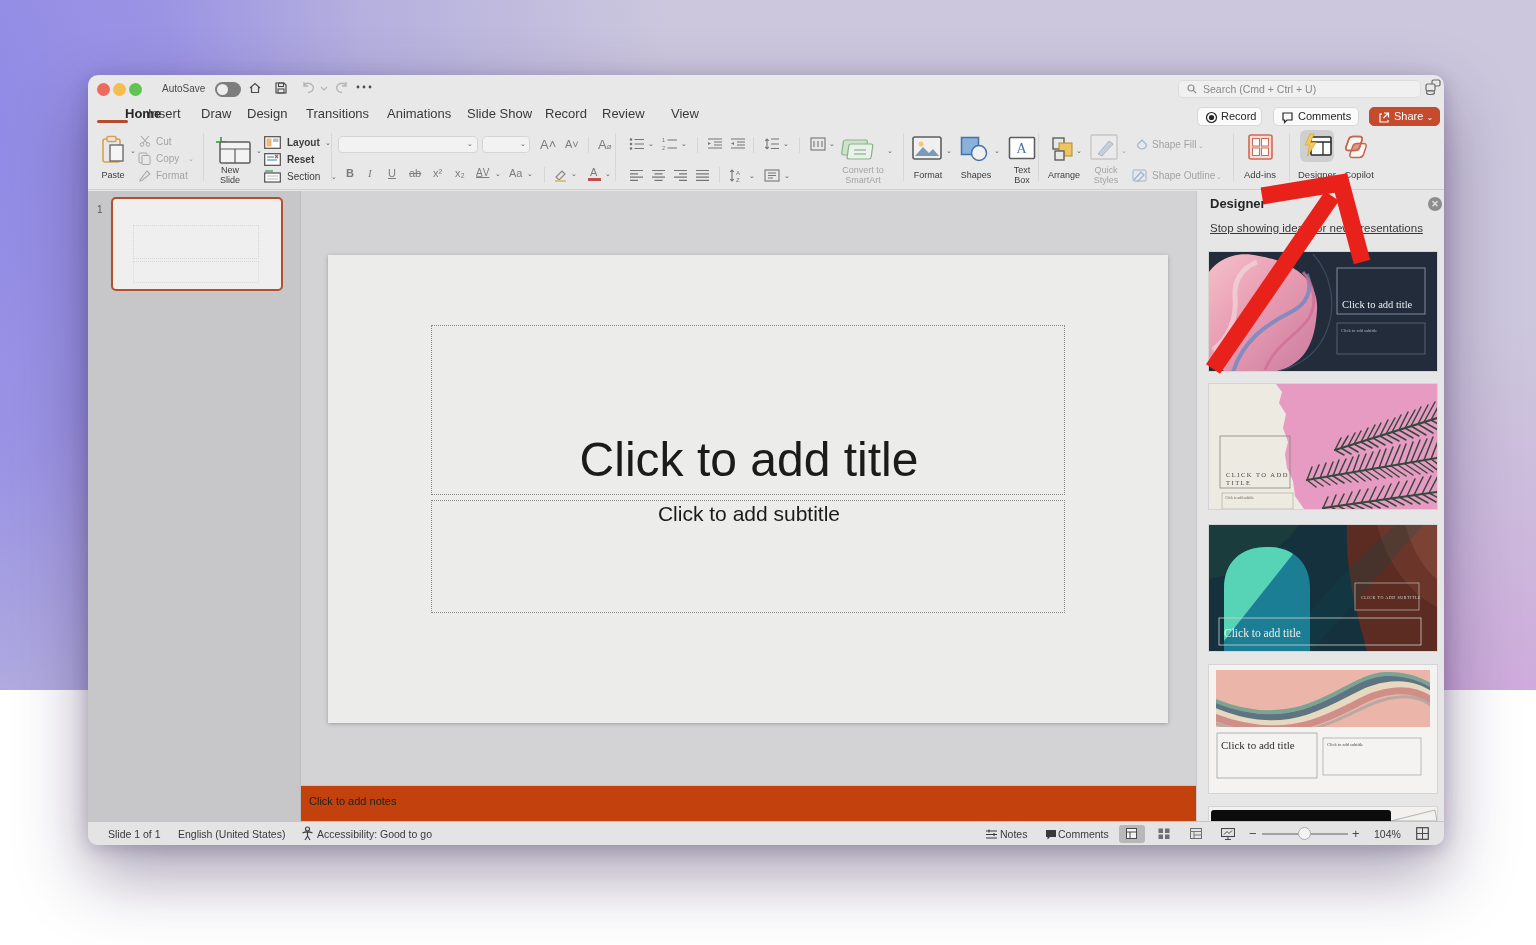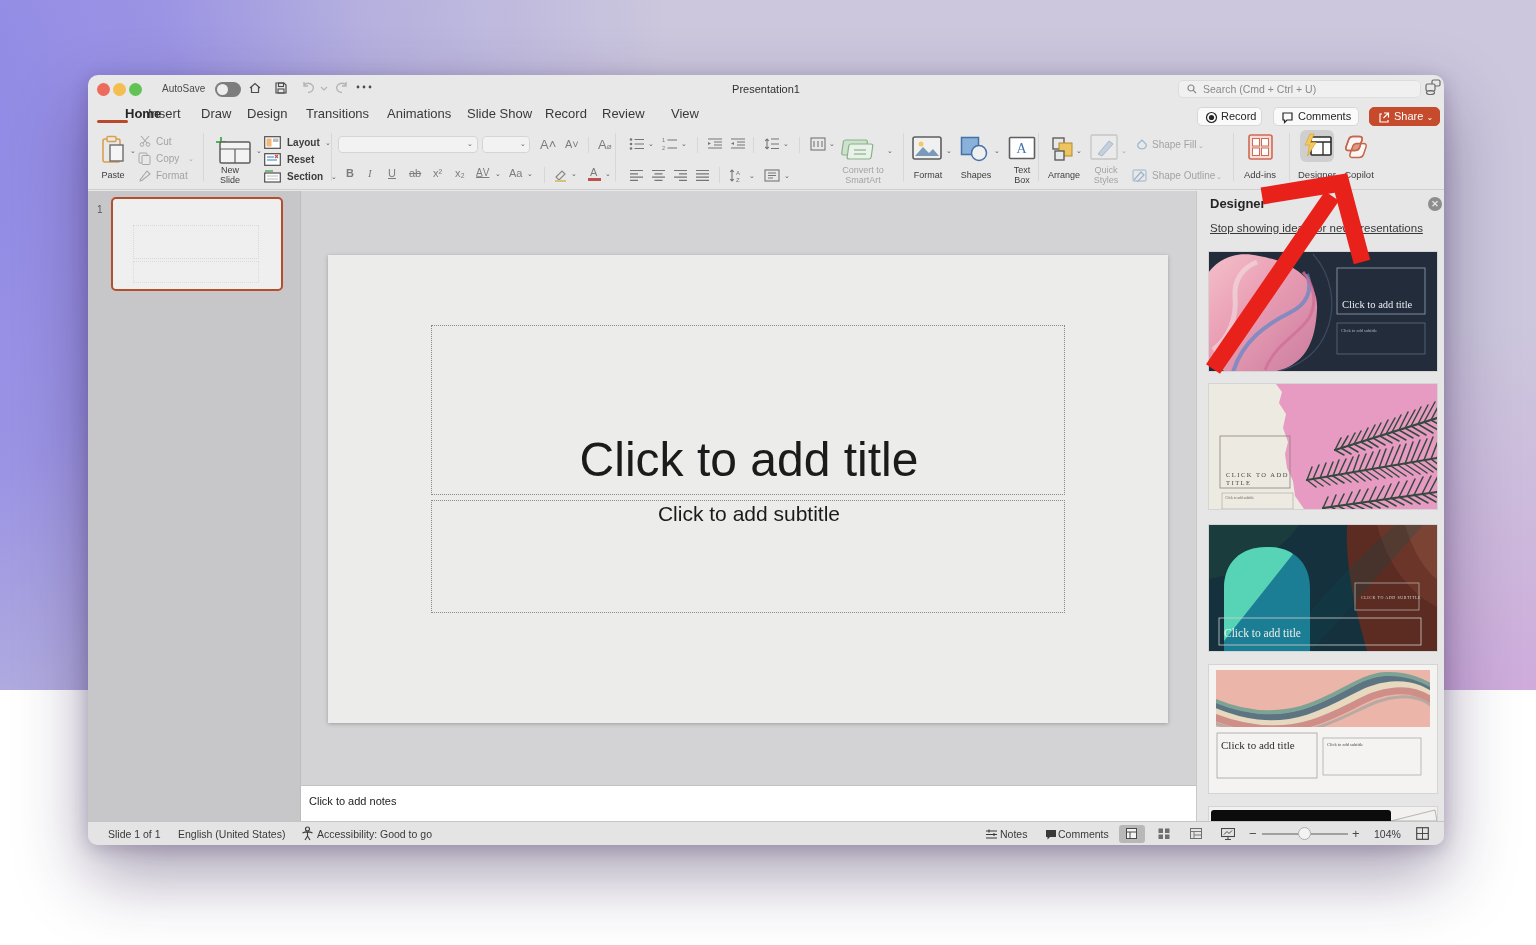--- a/index.html
+++ b/index.html
@@ -47,21 +47,21 @@
 
 #leftpanel{position:absolute;left:0;top:116px;width:212px;height:630px;background:#c7c6c8;}
 #lthumb{position:absolute;left:23px;top:6px;width:172px;height:94px;background:#f0efef;border:2px solid #b34f2c;border-radius:5px;}
 #num1{position:absolute;left:9px;top:13px;font-size:10px;color:#5a5959;}
 #canvas{position:absolute;left:212px;top:116px;width:896px;height:594px;background:#d3d2d4;border-left:1px solid #bcbbbd;}
 #slide{position:absolute;left:27px;top:64px;width:840px;height:468px;background:#ececeb;box-shadow:0 1px 4px rgba(0,0,0,0.25);}
 #titlebox{position:absolute;left:103px;top:70px;width:634px;height:170px;border:1px dotted #8a8989;}
 #titletext{position:absolute;left:0;top:106px;width:634px;text-align:center;font-size:48px;color:#1c1b1b;}
 #subbox{position:absolute;left:103px;top:245px;width:634px;height:113px;border:1px dotted #8a8989;}
 #subtext{position:absolute;left:0;top:1px;width:634px;text-align:center;font-size:21px;color:#1c1b1b;}
-#notes{position:absolute;left:212px;top:710px;width:896px;height:36px;background:#ffffff;border-left:1px solid #bcbbbd;border-top:1px solid #c3c2c2;}
+#notes{position:absolute;left:212px;top:710px;width:896px;height:36px;background:#c2410c;border-left:1px solid #bcbbbd;border-top:1px solid #c3c2c2;}
 #notes span{position:absolute;left:8px;top:9px;font-size:11px;color:#232222;}
 
 #designer{position:absolute;left:1108px;top:116px;width:248px;height:630px;background:#e7e6e6;border-left:1px solid #c9c8c8;overflow:hidden;}
 #dtitle{position:absolute;left:13px;top:5px;font-size:13px;font-weight:700;color:#262525;}
 #dclose{position:absolute;left:231px;top:6px;width:14px;height:14px;border-radius:50%;background:#8e8d8d;color:#e7e6e6;font-size:9px;line-height:14px;text-align:center;font-weight:700;}
 #dlink{position:absolute;left:13px;top:31px;font-size:11.5px;color:#3a3939;text-decoration:underline;}
 .dthumb{position:absolute;left:12px;width:228px;box-shadow:0 0 0 1px rgba(0,0,0,0.08);}
 
 #statusbar{position:absolute;left:0;top:746px;width:1356px;height:24px;background:#e5e4e4;border-top:1px solid #c6c5c5;font-size:10.5px;color:#3a3939;}
 #statusbar .it{position:absolute;top:6px;}
@@ -97,21 +97,20 @@
           </svg>
      <svg class="tbsvg" style="left:246px;" width="15" height="14" viewBox="0 0 15 14">
             <path d="M12 4 C10 1.5 5 1.5 3 5 C1.5 8 4 11.5 8 11.5" fill="none" stroke="#b5b4b4" stroke-width="1.4"></path>
             <path d="M12 1 V5 H8" fill="none" stroke="#b5b4b4" stroke-width="1.4"></path>
           </svg>
      <svg class="tbsvg" style="left:268px;top:9px;" width="16" height="6" viewBox="0 0 16 6">
             <circle cx="2" cy="3" r="1.4" fill="#4c4b4b"></circle>
             <circle cx="8" cy="3" r="1.4" fill="#4c4b4b"></circle>
             <circle cx="14" cy="3" r="1.4" fill="#4c4b4b"></circle>
           </svg>
-     <div id="doctitle">Presentation1</div>
      <div id="search"><svg class="mag" viewBox="0 0 10 10">
               <circle cx="4" cy="4" r="3" fill="none" stroke="#8a8989" stroke-width="1.2"></circle>
               <line x1="6.3" y1="6.3" x2="9" y2="9" stroke="#8a8989" stroke-width="1.2"></line>
             </svg>Search (Cmd + Ctrl + U)</div>
      <svg id="people" viewBox="0 0 16 16">
             <rect x="7" y="1" width="8" height="6" rx="1.5" fill="none" stroke="#6a6969" stroke-width="1.2"></rect>
             <rect x="1" y="5" width="9" height="7" rx="1.5" fill="#e9e8e8" stroke="#6a6969" stroke-width="1.2"></rect>
             <ellipse cx="5.5" cy="13.5" rx="4" ry="2" fill="none" stroke="#6a6969" stroke-width="1.2"></ellipse>
           </svg>
    </div>
@@ -192,21 +191,21 @@
             <rect x="0.7" y="0.7" width="15.6" height="11.6" fill="#fff" stroke="#4f4e4e" stroke-width="1.2"></rect>
             <path d="M3 4 H10 M3 7 H13" stroke="#76a9d8" stroke-width="1.4"></path>
             <path d="M11 2 L14 5 M14 2 L11 5" stroke="#c0504d" stroke-width="1.1"></path>
           </svg>
      <div class="rt" style="left:199px;top:29px;font-weight:700;">Reset</div>
      <svg style="position:absolute;left:176px;top:45px;" width="17" height="13" viewBox="0 0 17 13">
             <rect x="0.7" y="3" width="15.6" height="9" fill="#fff" stroke="#4f4e4e" stroke-width="1.2"></rect>
             <path d="M1 1 H9" stroke="#51b058" stroke-width="1.6"></path>
             <path d="M3 6 H14 M3 9 H14" stroke="#bdbcbc" stroke-width="1.2"></path>
           </svg>
-     <div class="rt" style="left:199px;top:46px;font-weight:700;">Section</div>
+     <div class="rt" style="left:199px;top:46px;font-weight:400;">Section</div>
      <div class="chev" style="left:243px;top:48px;">⌄</div>
 
      <div class="combo" style="left:250px;top:11px;width:140px;"></div>
      <div class="chev" style="left:379px;top:15px;">⌄</div>
      <div class="combo" style="left:394px;top:11px;width:48px;"></div>
      <div class="chev" style="left:432px;top:15px;">⌄</div>
      <div class="btn2" style="left:452px;top:12px;font-size:13px;">A˄</div>
      <div class="btn2" style="left:477px;top:13px;font-size:11px;">A˅</div>
      <div class="sep" style="left:500px;top:12px;height:16px;"></div>
      <div class="btn2" style="left:510px;top:12px;font-size:13px;">A<span style="font-size:8px;">⌀</span></div>

